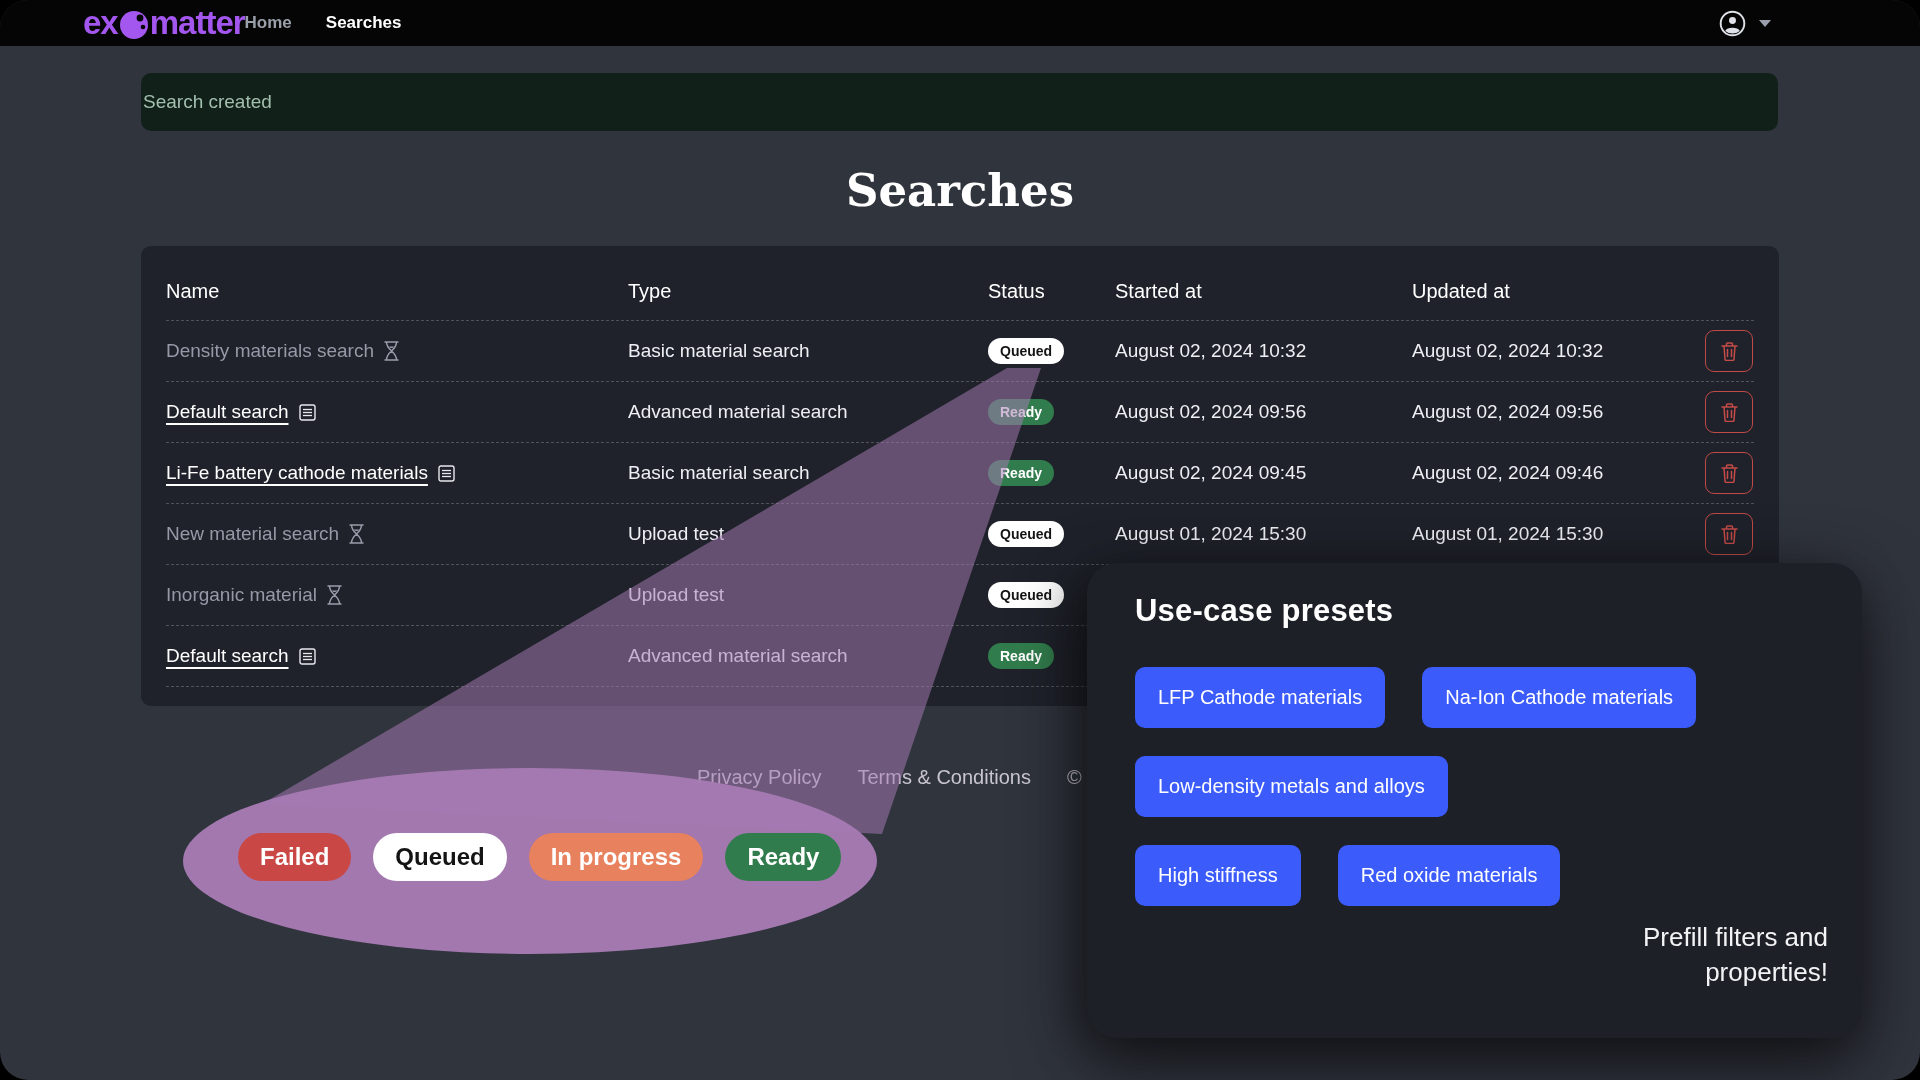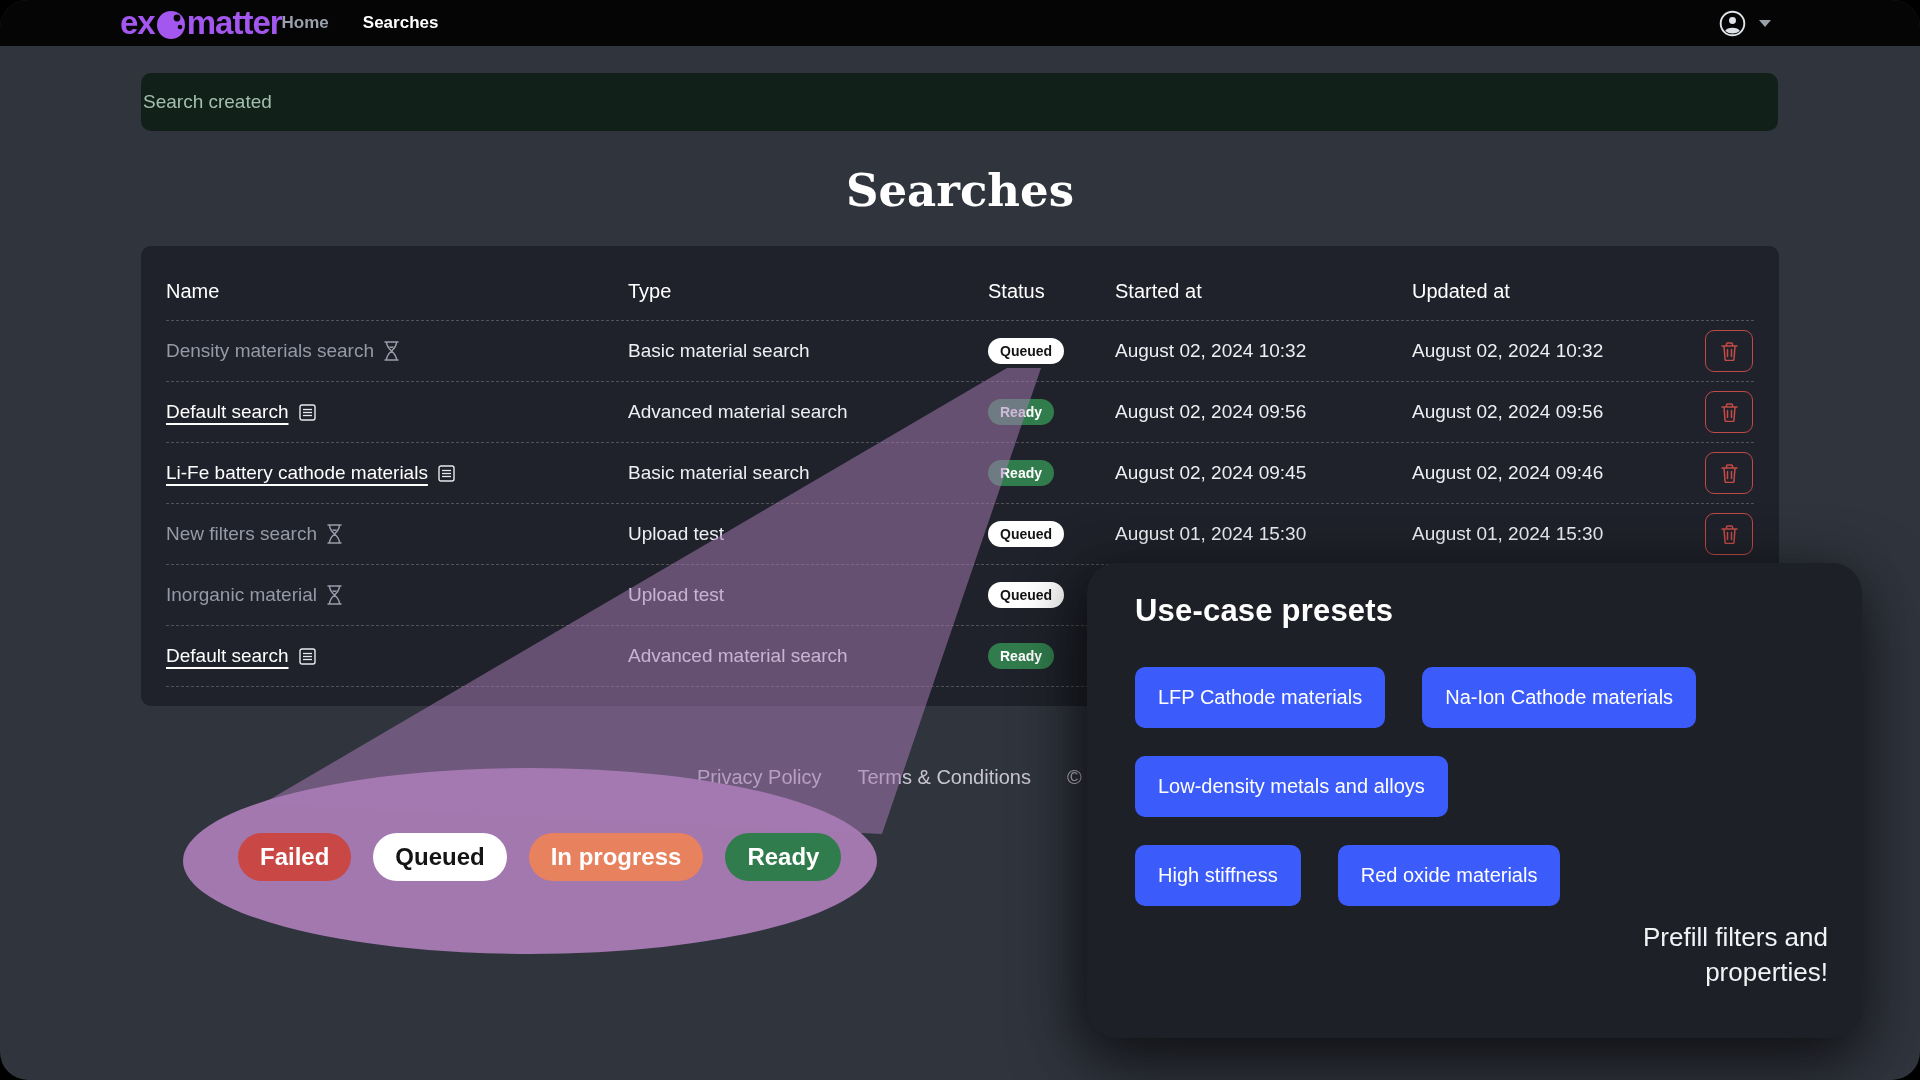--- a/index.html
+++ b/index.html
@@ -1,21 +1,21 @@
 <!DOCTYPE html>
 <html><head>
 <meta charset="utf-8">
 <style>
   html,body{margin:0;padding:0;background:#000;}
   body{width:1920px;height:1080px;font-family:"Liberation Sans",sans-serif;}
   .screen{position:relative;width:1920px;height:1080px;border-radius:28px;overflow:hidden;background:#30343d;}
 
   
   .navbar{position:absolute;left:0;top:0;width:1920px;height:46px;background:#050505;z-index:70;display:flex;align-items:center;}
-  .brand{display:flex;align-items:center;margin-left:120px;color:#a357ee;font-size:33px;font-weight:800;letter-spacing:-1px;line-height:46px;}
+  .brand{display:flex;align-items:center;margin-left:83px;color:#a357ee;font-size:33px;font-weight:800;letter-spacing:-1px;line-height:46px;}
   .brand svg{margin:4px 1px 0 1px;}
   .nav-links{display:flex;gap:34px;align-items:flex-end;}
   .nav-link{font-size:17px;font-weight:700;color:#9aa0ab;cursor:pointer;}
   .nav-link.active{color:#ffffff;}
   .nav-right{position:absolute;right:148px;top:0;height:46px;display:flex;align-items:center;gap:12px;}
 
   
   .toast{position:absolute;left:141px;top:73px;width:1637px;height:58px;background:#11211a;border-radius:10px;z-index:30;display:flex;align-items:center;}
   .toast span{margin-left:2px;font-size:19px;color:#a3bfae;}
 
@@ -164,21 +164,21 @@
           <div class="del-cell">
             <button class="del-btn">
               <svg width="17" height="19" viewBox="0 0 17 19">
                 <path d="M1 4 H16 M5.5 4 V2 a1 1 0 0 1 1-1 h4 a1 1 0 0 1 1 1 V4 M3 4 l1 13 a1.5 1.5 0 0 0 1.5 1.5 h6 a1.5 1.5 0 0 0 1.5-1.5 L14 4 M6.5 7.5 v7 M10.5 7.5 v7" fill="none" stroke="#c44b47" stroke-width="1.5" stroke-linecap="round"></path>
               </svg>
             </button>
           </div>
         </div>
         <div class="t-row t-data">
           <div class="name-cell">
-            <span class="name-muted">New filters search</span>
+            <span class="name-muted">New material search</span>
             <svg width="15" height="20" viewBox="0 0 15 20">
               <path d="M1 1 H14 M1 19 H14 M2.5 1 C2.5 10 12.5 10 12.5 19 M12.5 1 C12.5 10 2.5 10 2.5 19" fill="none" stroke="#9a9cab" stroke-width="1.5" stroke-linecap="round"></path>
               <path d="M5 5.5 C6 7.5 9 7.5 10 5.5 Z" fill="#9a9cab"></path>
             </svg>
           </div>
           <div class="type-cell">Upload test</div>
           <div><span class="pill pill-queued">Queued</span></div>
           <div class="date-cell">August 01, 2024 15:30</div>
           <div class="date-cell">August 01, 2024 15:30</div>
           <div class="del-cell">

